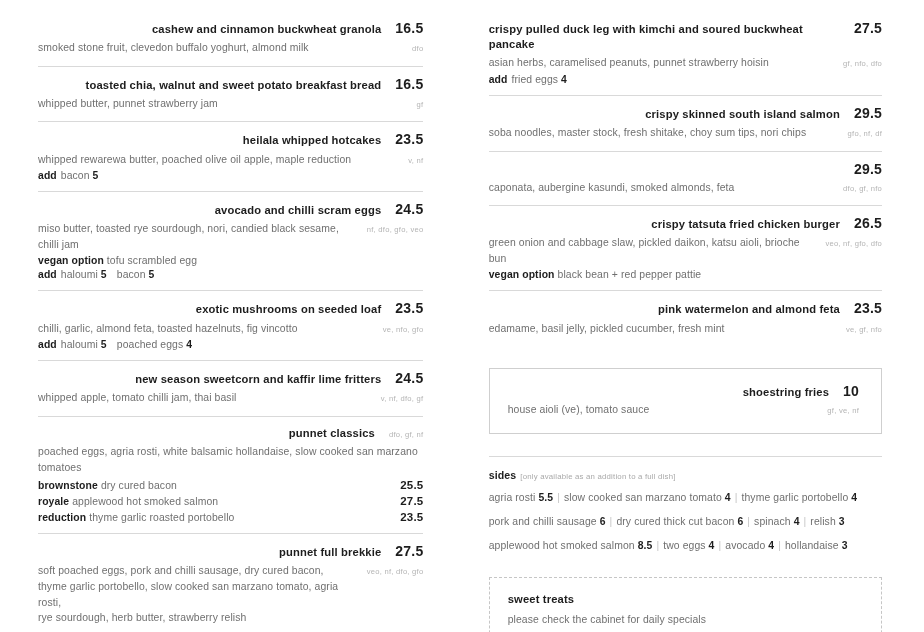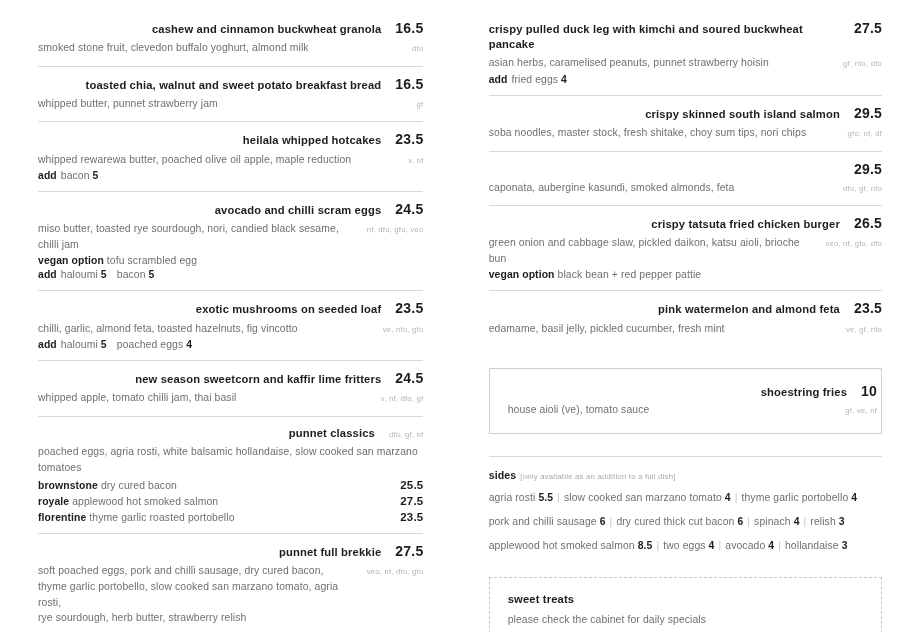--- a/index.html
+++ b/index.html
@@ -123,21 +123,21 @@
     align-items: baseline;
     margin-top: 4px;
   }
   .variant .vtext { font-size: 10.4px; color: #6f6f6f; letter-spacing: 0.1px; }
   .variant .vtext .vname { color: #1d1d1d; font-weight: bold; margin-right: 3px; }
   .variant .vprice { font-size: 11.5px; font-weight: bold; color: #1d1d1d; letter-spacing: 0.2px; }
 
   
   .box-solid {
     border: 1px solid #cfcfcf;
-    padding: 14px 4px 15px 18px;
+    padding: 14px 22px 15px 18px;
     margin-top: 22px;
   }
   .box-dashed {
     border: 1px dashed #c6c6c6;
     padding: 15px 18px 17px 18px;
     margin-top: 24px;
   }
   .box-title {
     font-size: 11.2px;
     font-weight: bold;
@@ -278,21 +278,21 @@
       <div id="classic-variants">
           <div class="variant">
             <div class="vtext"><span class="vname">brownstone</span>dry cured bacon</div>
             <div class="vprice">25.5</div>
           </div>
           <div class="variant">
             <div class="vtext"><span class="vname">royale</span>applewood hot smoked salmon</div>
             <div class="vprice">27.5</div>
           </div>
           <div class="variant">
-            <div class="vtext"><span class="vname">florentine</span>thyme garlic roasted portobello</div>
+            <div class="vtext"><span class="vname">reduction</span>thyme garlic roasted portobello</div>
             <div class="vprice">23.5</div>
           </div>
         </div>
     </div>
 
     <div class="item">
       <div class="row">
         <div class="name">punnet full brekkie</div>
         <div class="price">27.5</div>
       </div>

